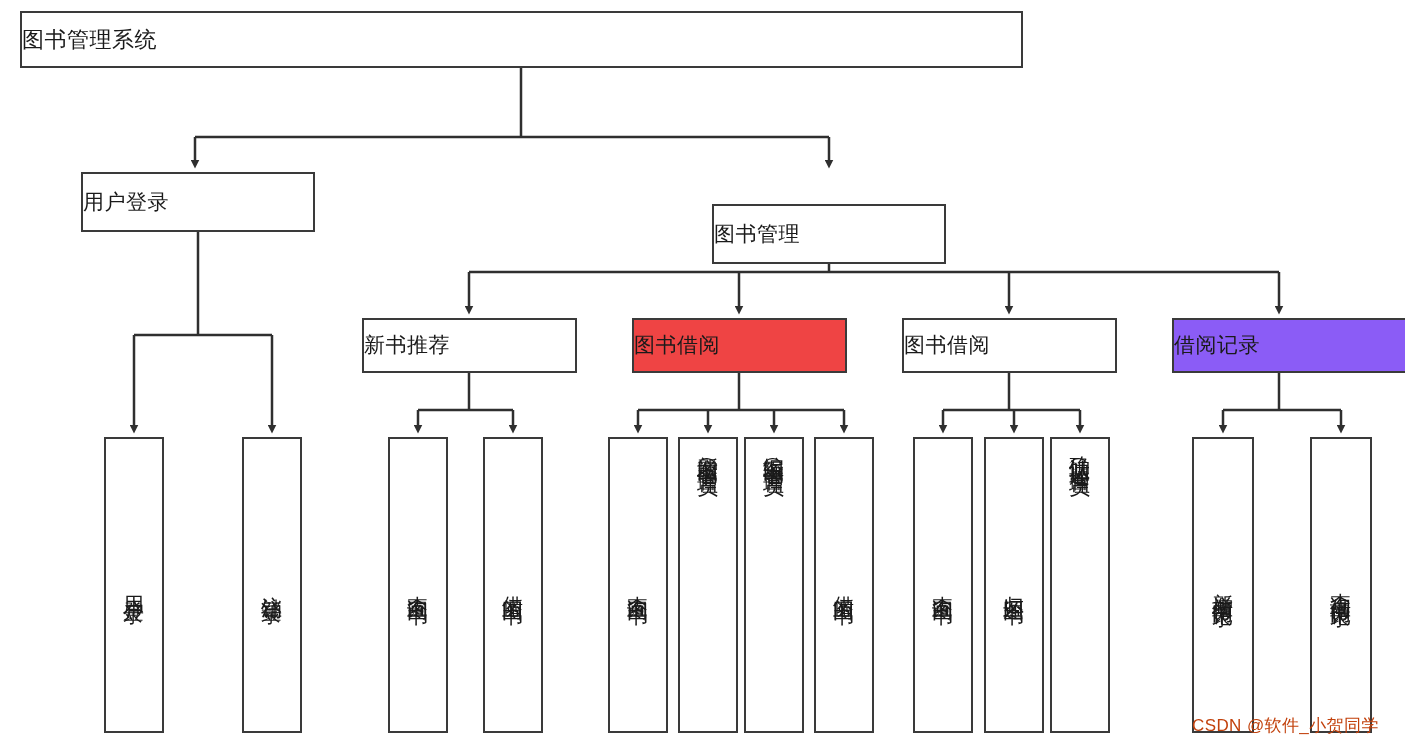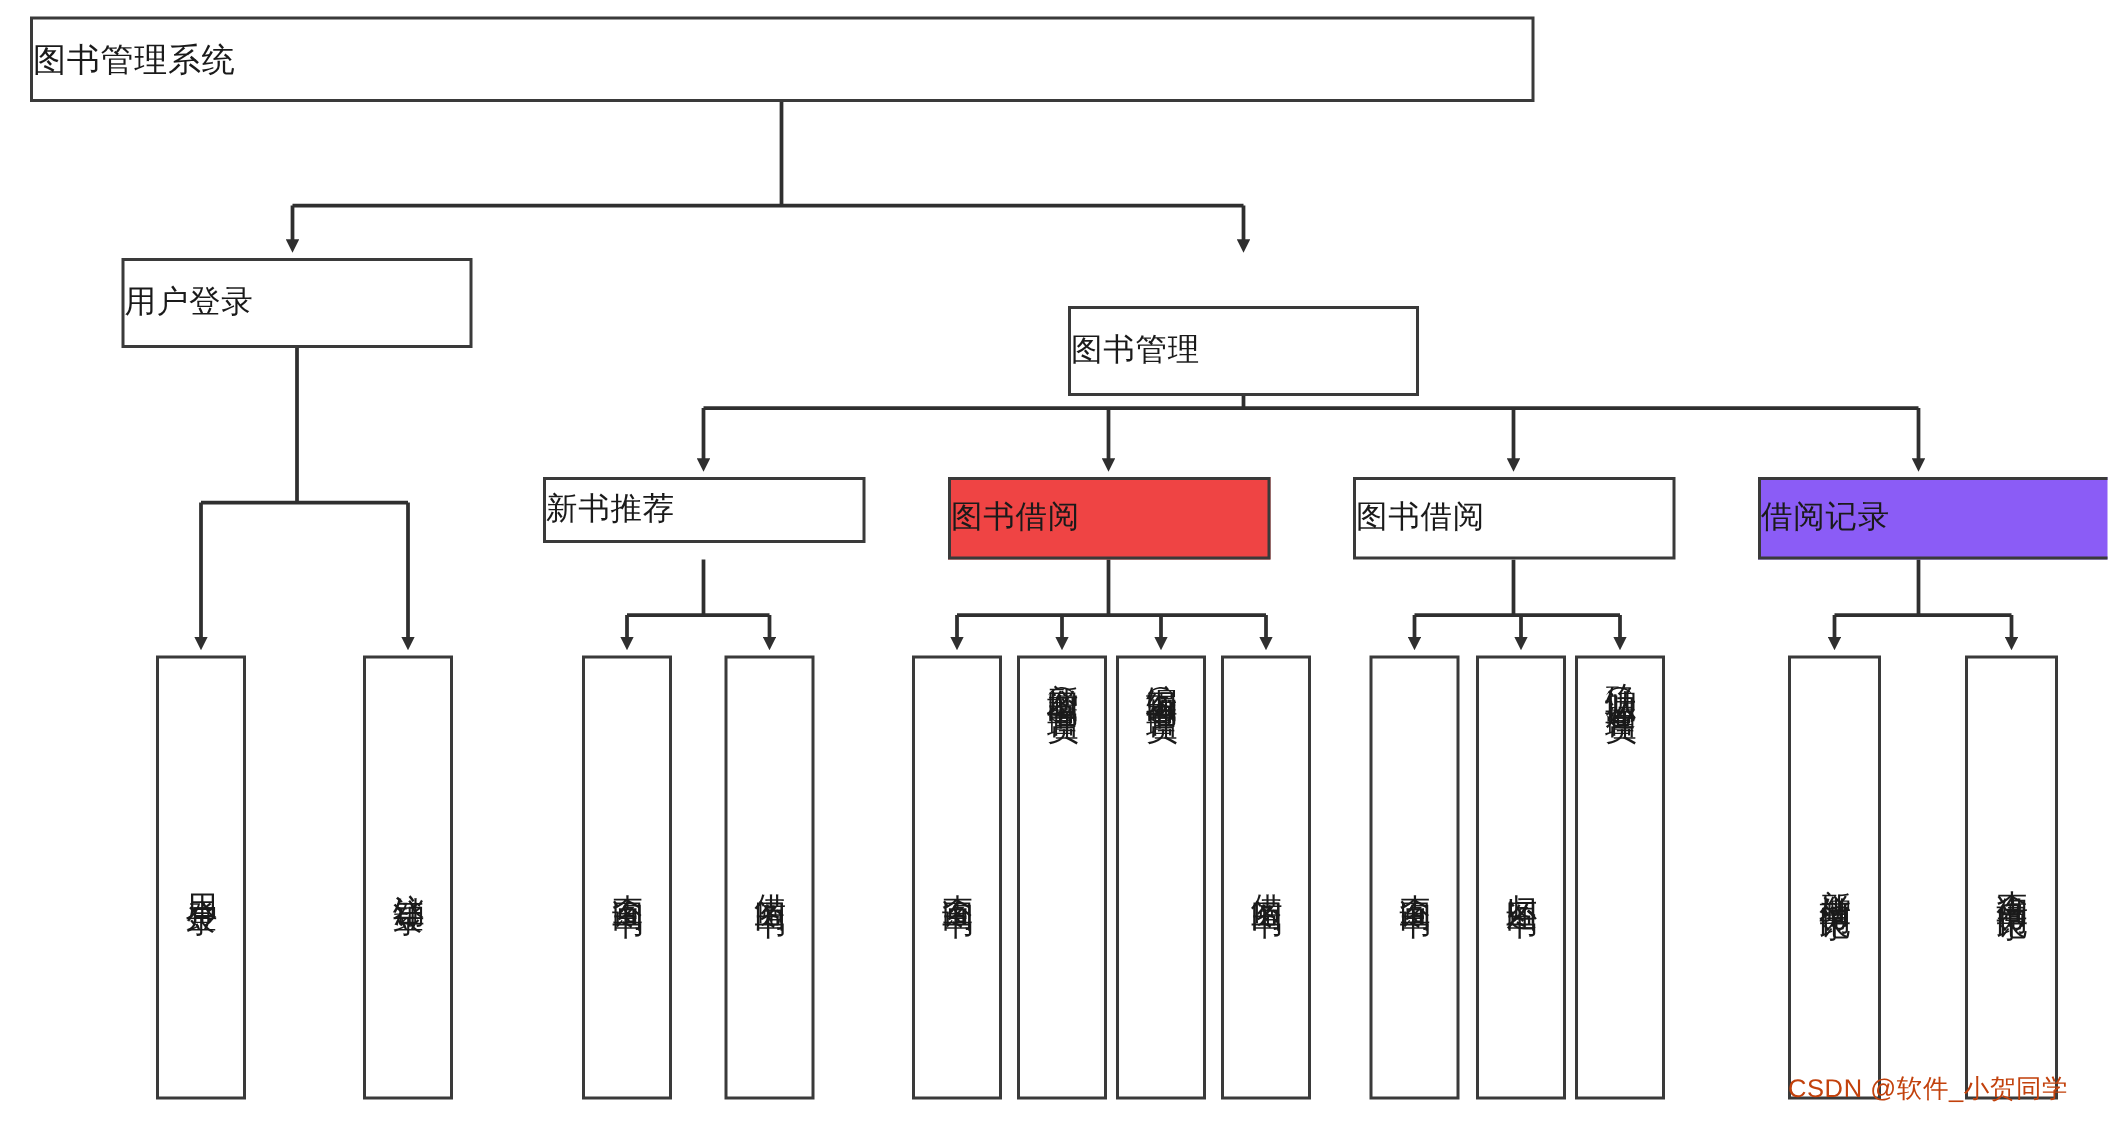--- a/index.html
+++ b/index.html
@@ -106,21 +106,21 @@
   <div id="nodes-layer">
       <div class="node-box root" style="left: 20px; top: 11px; width: 1003px; height: 57px; border-color: rgb(58, 58, 58); background: rgb(255, 255, 255);">
         <span class="node-label" style="color: rgb(26, 26, 26);">图书管理系统</span>
       </div>
       <div class="node-box level2" style="left: 81px; top: 172px; width: 234px; height: 60px; border-color: rgb(58, 58, 58); background: rgb(255, 255, 255);">
         <span class="node-label" style="color: rgb(26, 26, 26);">用户登录</span>
       </div>
       <div class="node-box level2" style="left: 712px; top: 172px; width: 234px; height: 60px; border-color: rgb(58, 58, 58); background: rgb(255, 255, 255); margin-top: 32px;">
         <span class="node-label" style="color: rgb(26, 26, 26);">图书管理</span>
       </div>
-      <div class="node-box level2" style="left: 362px; top: 318px; width: 215px; height: 44px; border-color: rgb(58, 58, 58); background: rgb(255, 255, 255);">
+      <div class="node-box level2" style="left: 362px; top: 318px; width: 215px; height: 55px; border-color: rgb(58, 58, 58); background: rgb(255, 255, 255);">
         <span class="node-label" style="color: rgb(26, 26, 26);">新书推荐</span>
       </div>
       <div class="node-box level2" style="left: 632px; top: 318px; width: 215px; height: 55px; border-color: rgb(58, 58, 58); background: #ef4444;">
         <span class="node-label" style="color: rgb(26, 26, 26);">图书借阅</span>
       </div>
       <div class="node-box level2" style="left: 902px; top: 318px; width: 215px; height: 55px; border-color: rgb(58, 58, 58); background: rgb(255, 255, 255);">
         <span class="node-label" style="color: rgb(26, 26, 26);">图书借阅</span>
       </div>
       <div class="node-box level2" style="left: 1172px; top: 318px; width: 243px; height: 55px; border-color: rgb(58, 58, 58); background: #8b5cf6;">
         <span class="node-label" style="color: rgb(26, 26, 26);">借阅记录</span>

